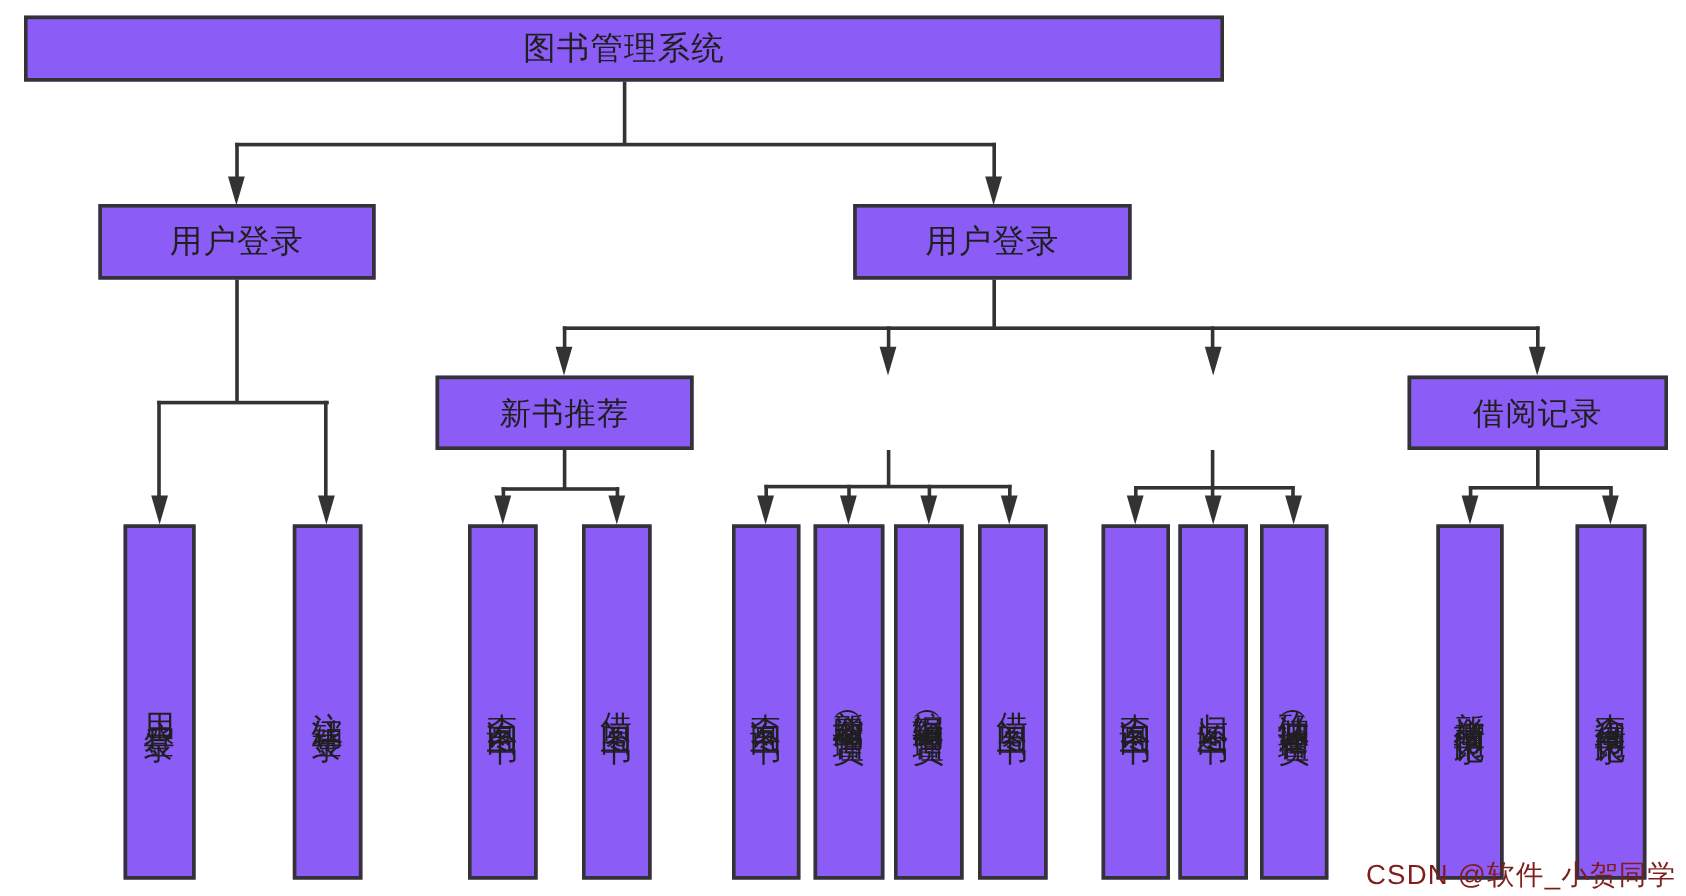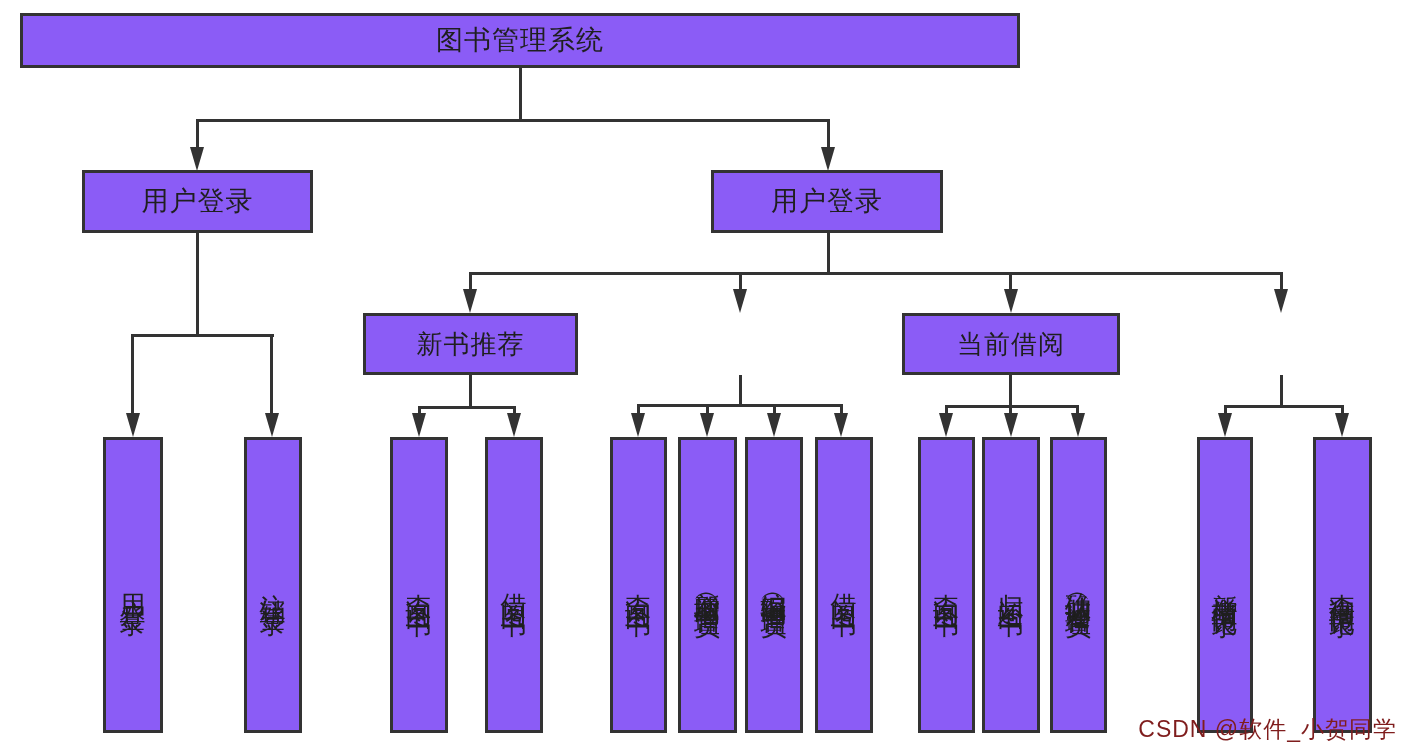--- a/index.html
+++ b/index.html
@@ -41,22 +41,22 @@
   <div class="node h" style="left:82px; top:170px; width:231px; height:63px;">
     <span>用户登录</span>
   </div>
   <div class="node h" style="left:711px; top:170px; width:232px; height:63px;">
     <span>用户登录</span>
   </div>
 
   <div class="node h lv3" style="left:363px; top:313px; width:215px; height:62px;">
     <span>新书推荐</span>
   </div>
-  <div class="node h lv3" style="left:902px; top:313px; width:218px; height:62px;">
-    <span>当前借阅</span>
+  <div class="node h lv3" style="left:1173px; top:313px; width:217px; height:62px;">
+    <span>借阅记录</span>
   </div>
 
   <div class="node v" style="left:103px; top:437px; width:60px; height:296px;">
     <span>用户登录</span>
   </div>
   <div class="node v" style="left:244px; top:437px; width:58px; height:296px;">
     <span>注销登录</span>
   </div>
 
   <div class="node v" style="left:390px; top:437px; width:58px; height:296px;">

